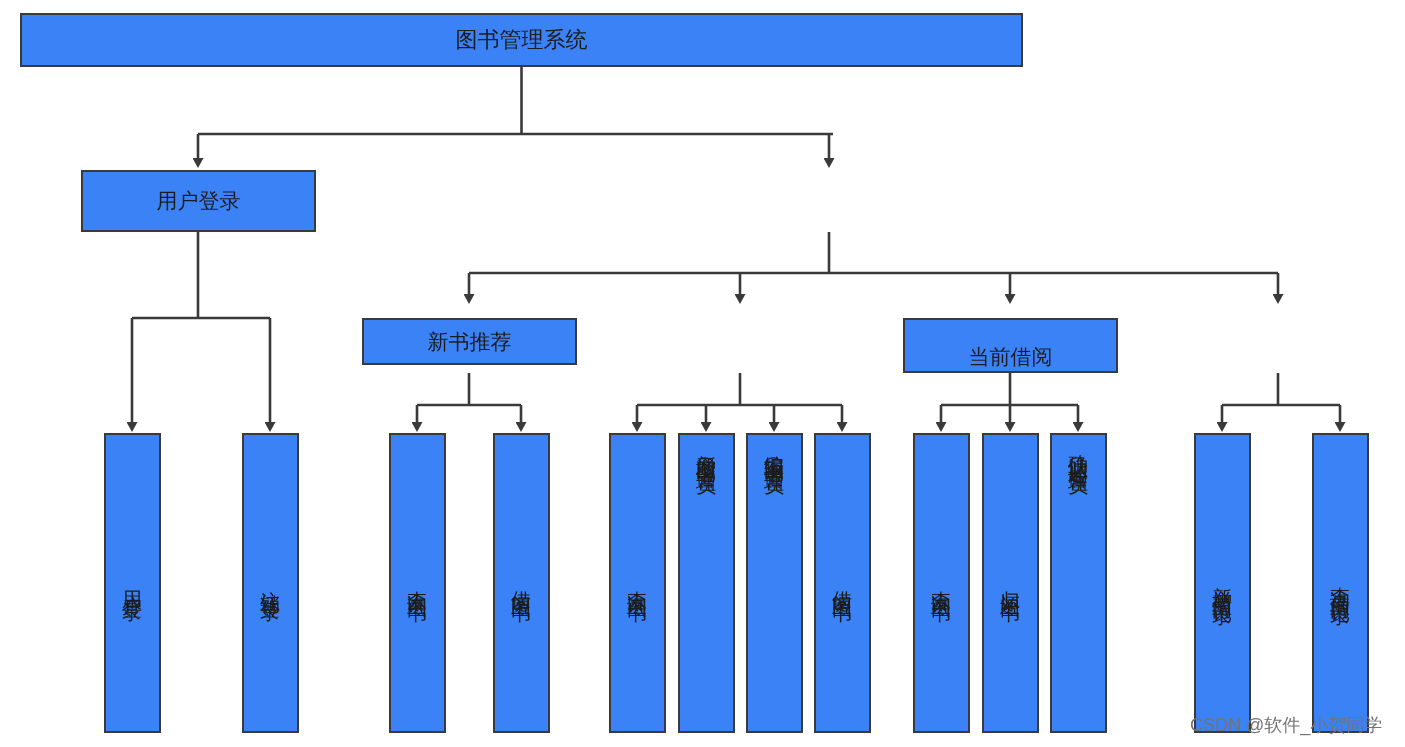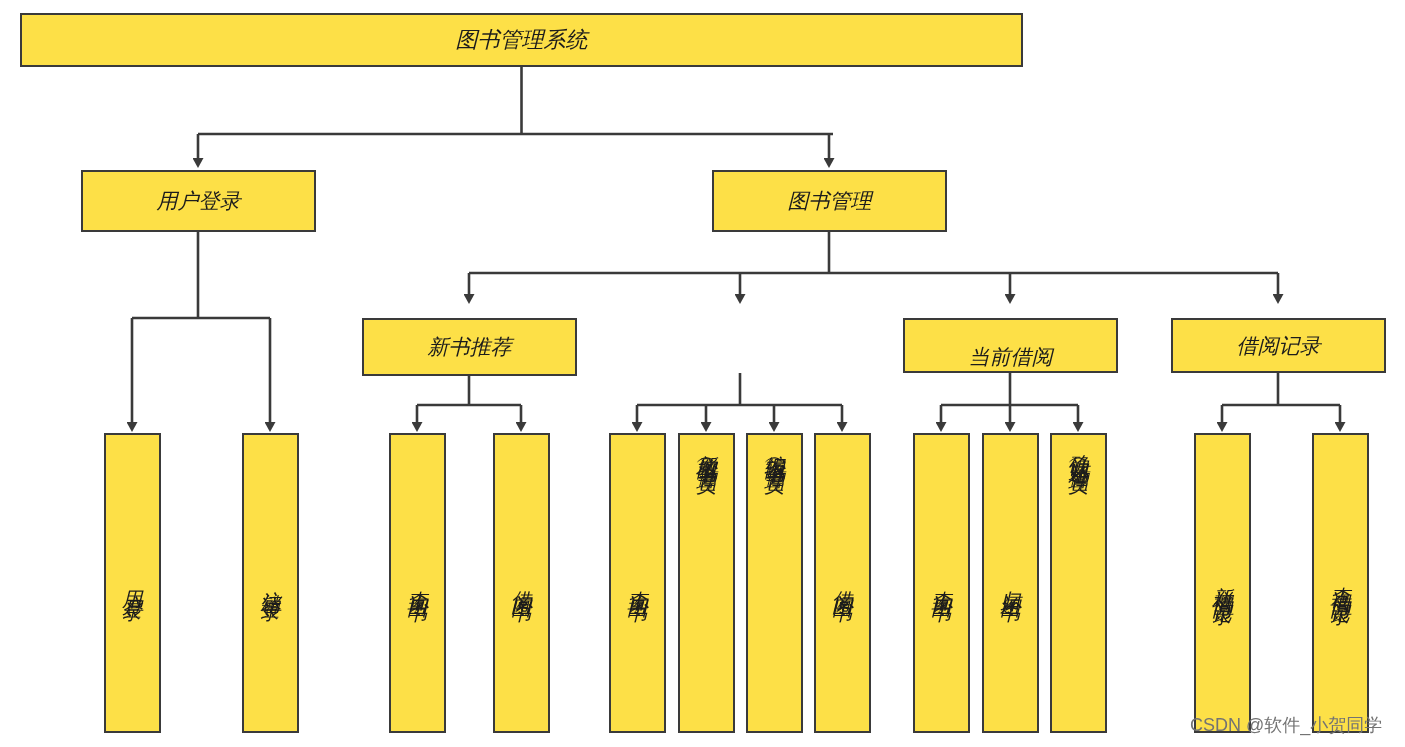--- a/index.html
+++ b/index.html
@@ -22,28 +22,27 @@
     position: absolute;
     left: 0;
     top: 0;
     width: 1405px;
     height: 747px;
     pointer-events: none;
   }
   .node {
     position: absolute;
     box-sizing: border-box;
-    background: #fde047;
+    background: #3b82f6;
     border: 2px solid #3a3a3a;
     display: flex;
     align-items: center;
     justify-content: center;
     color: #1c1c1c;
     z-index: 2;
-    font-style: italic;
   }
   .node.root {
     font-size: 22px;
   }
   .node.branch {
     font-size: 21px;
   }
   .node.leaf {
     font-size: 20px;
     align-items: center;
@@ -129,32 +128,26 @@
     </g>
   </svg>
 
   <div class="node root" style="left:20px; top:13px; width:1003px; height:54px;">
     <span>图书管理系统</span>
   </div>
 
   <div class="node branch" style="left:81px; top:170px; width:235px; height:62px;">
     <span>用户登录</span>
   </div>
-  <div class="node branch" style="left:712px; top:170px; width:235px; height:62px;">
-    <span>图书管理</span>
-  </div>
 
-  <div class="node branch" style="left:362px; top:318px; width:215px; height:58px;">
+  <div class="node branch" style="left:362px; top:318px; width:215px; height:47px;">
     <span>新书推荐</span>
   </div>
   <div class="node branch" style="left:903px; top:318px; width:215px; height:55px;align-items:flex-end;">
     <span>当前借阅</span>
-  </div>
-  <div class="node branch" style="left:1171px; top:318px; width:215px; height:55px;">
-    <span>借阅记录</span>
   </div>
 
   <div class="node leaf" style="left:104px; top:433px; width:57px; height:300px;">
     <span class="vlabel">用户登录</span>
   </div>
   <div class="node leaf" style="left:242px; top:433px; width:57px; height:300px;">
     <span class="vlabel">注销登录</span>
   </div>
 
   <div class="node leaf" style="left:389px; top:433px; width:57px; height:300px;">

